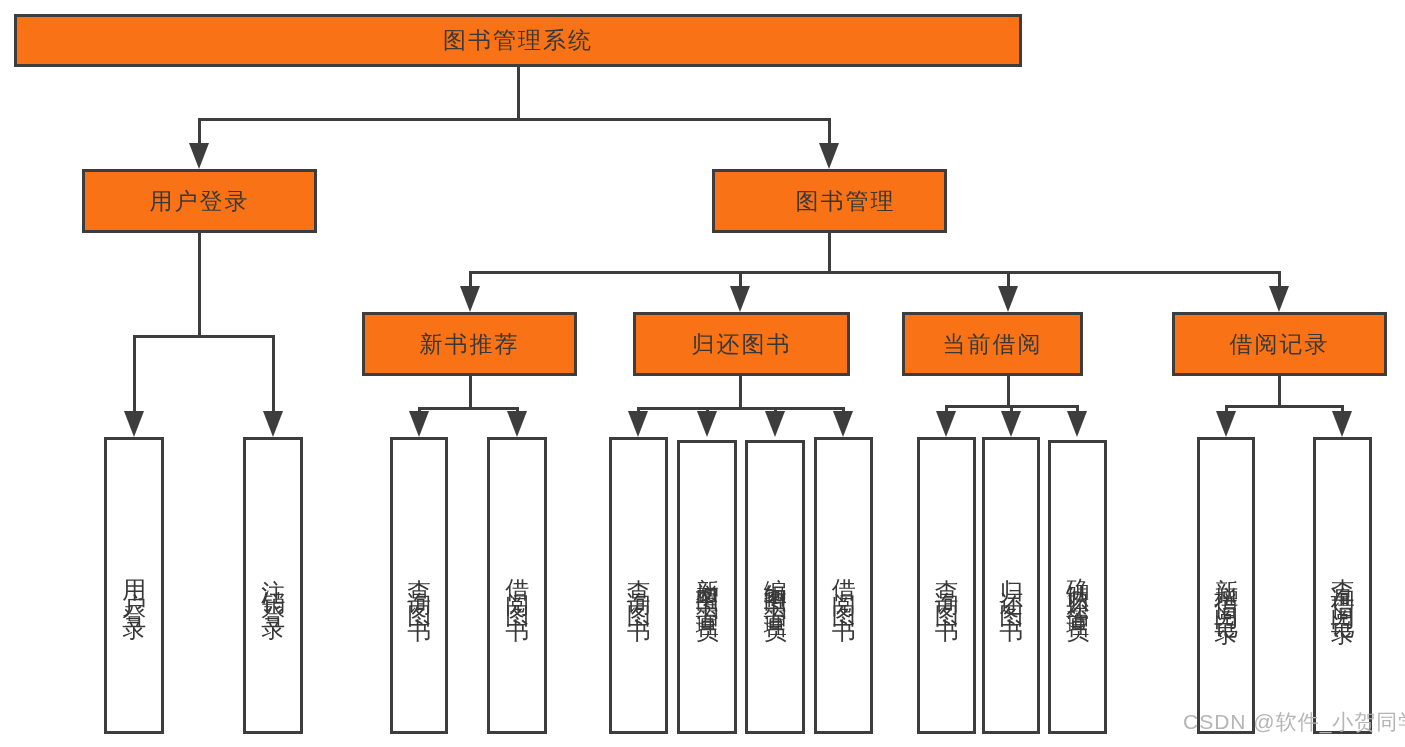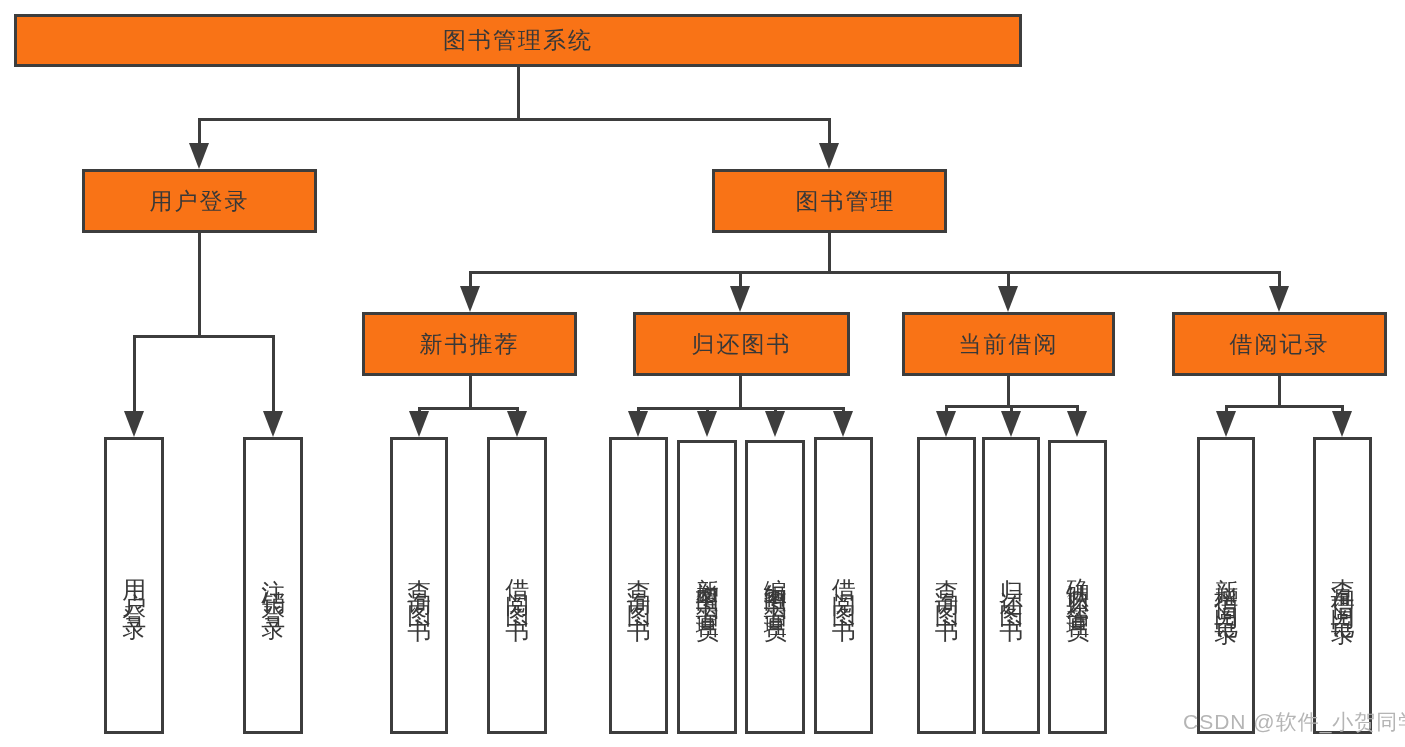--- a/index.html
+++ b/index.html
@@ -98,21 +98,21 @@
   <div class="arrow" style="left:460px; top:286px;"></div>
   <div class="vline" style="left:739px; top:271px; height:18px;"></div>
   <div class="arrow" style="left:730px; top:286px;"></div>
   <div class="vline" style="left:1007px; top:271px; height:18px;"></div>
   <div class="arrow" style="left:998px; top:286px;"></div>
   <div class="vline" style="left:1278px; top:271px; height:18px;"></div>
   <div class="arrow" style="left:1269px; top:286px;"></div>
 
   <div class="hbox" style="left:362px; top:312px; width:215px; height:64px;">新书推荐</div>
   <div class="hbox" style="left:633px; top:312px; width:217px; height:64px;">归还图书</div>
-  <div class="hbox" style="left:902px; top:312px; width:213px; height:64px;">当前借阅</div>
+  <div class="hbox" style="left:902px; top:312px; width:181px; height:64px;">当前借阅</div>
   <div class="hbox" style="left:1172px; top:312px; width:215px; height:64px;">借阅记录</div>
 
   <div class="vline" style="left:469px; top:376px; height:34px;"></div>
   <div class="hline" style="left:418px; top:407px; width:101px;"></div>
   <div class="vline" style="left:418px; top:407px; height:8px;"></div>
   <div class="arrow" style="left:409px; top:411px;"></div>
   <div class="vline" style="left:516px; top:407px; height:8px;"></div>
   <div class="arrow" style="left:507px; top:411px;"></div>
 
   <div class="vline" style="left:739px; top:376px; height:34px;"></div>

